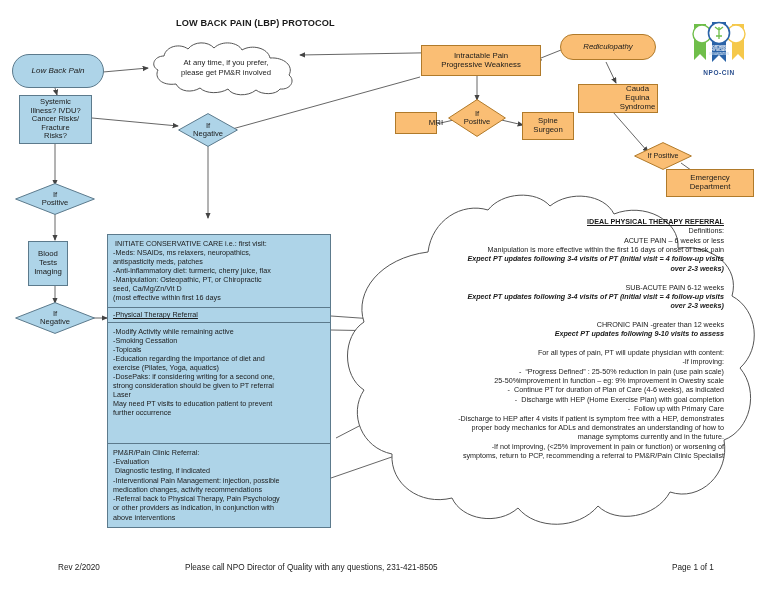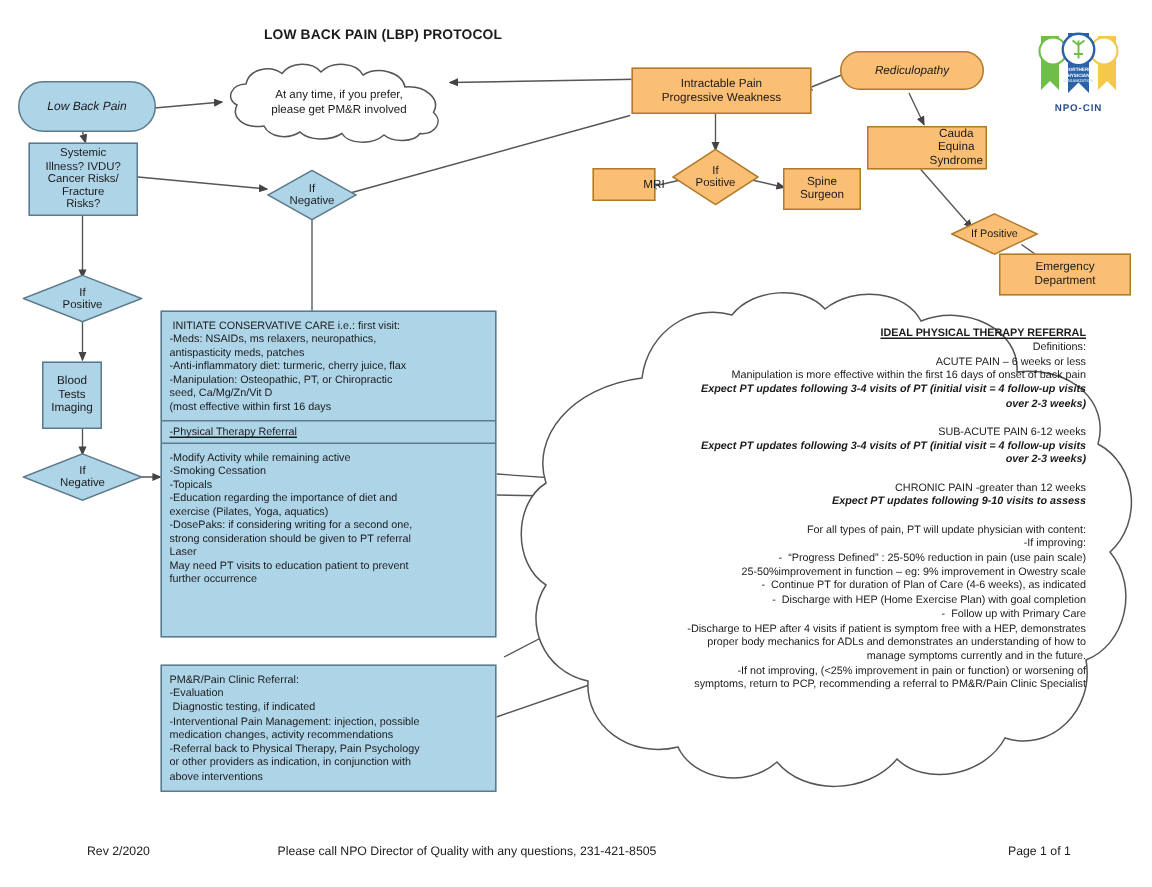--- a/index.html
+++ b/index.html
@@ -257,21 +257,21 @@
   <div class="diamond-wrap" style="left:634px; top:142px; width:58px; height:28px;">
     <svg class="diamond-shape" viewBox="0 0 58 28" preserveAspectRatio="none">
       <polygon points="29,0.6 57.4,14 29,27.4 0.6,14" fill="#FABE74" stroke="#B07A2A" stroke-width="1"></polygon>
     </svg>
     <div class="diamond-label" style="font-size:7.2px;">If Positive</div>
   </div>
 
   <div class="node orange rect" style="left:666px; top:149px; width:88px; height:28px; font-size:7.8px; white-space:pre-line;margin-top:20px;">Emergency
 Department</div>
 
-  <div class="textbox" style="left:107px; top:207px; width:224px; height:218px; font-size:7.2px; line-height:1.26;">
+  <div class="textbox" style="left:107px; top:234px; width:224px; height:218px; font-size:7.2px; line-height:1.26;">
     <div id="cc-intro">
         <div class="tb-line"> INITIATE CONSERVATIVE CARE i.e.: first visit:</div>
         <div class="tb-line">-Meds: NSAIDs, ms relaxers, neuropathics,</div>
         <div class="tb-line">antispasticity meds, patches</div>
         <div class="tb-line">-Anti-inflammatory diet: turmeric, cherry juice, flax</div>
         <div class="tb-line">-Manipulation: Osteopathic, PT, or Chiropractic</div>
         <div class="tb-line">seed, Ca/Mg/Zn/Vit D</div>
         <div class="tb-line">(most effective within first 16 days</div>
       </div>
     <div class="tb-head"><span>-Physical Therapy Referral</span></div>

